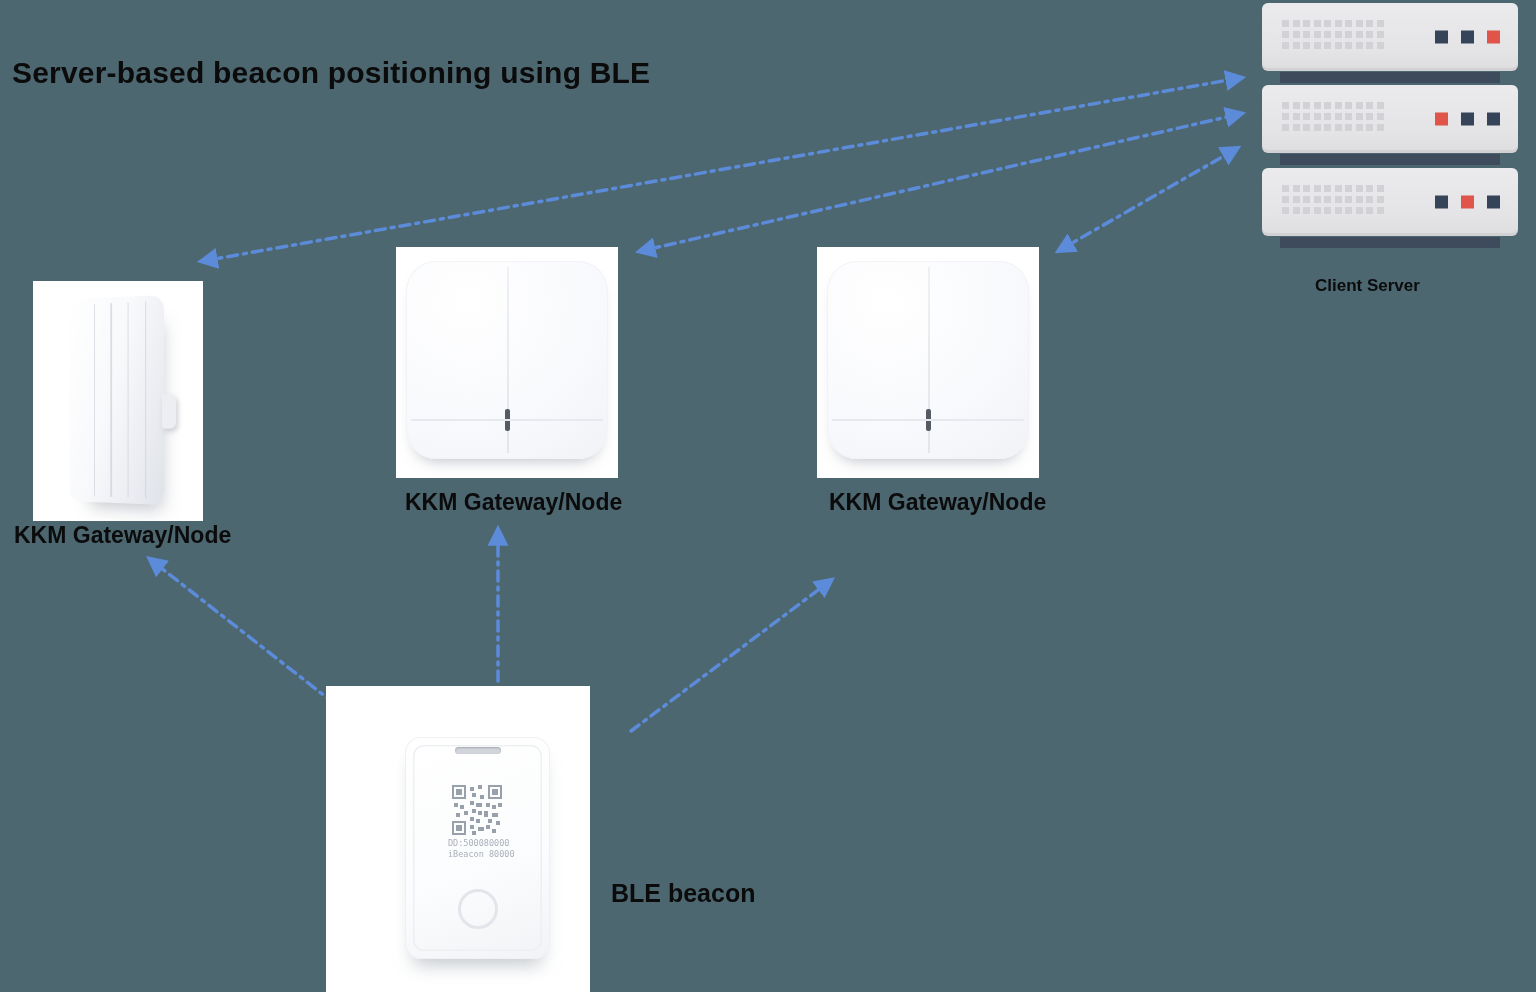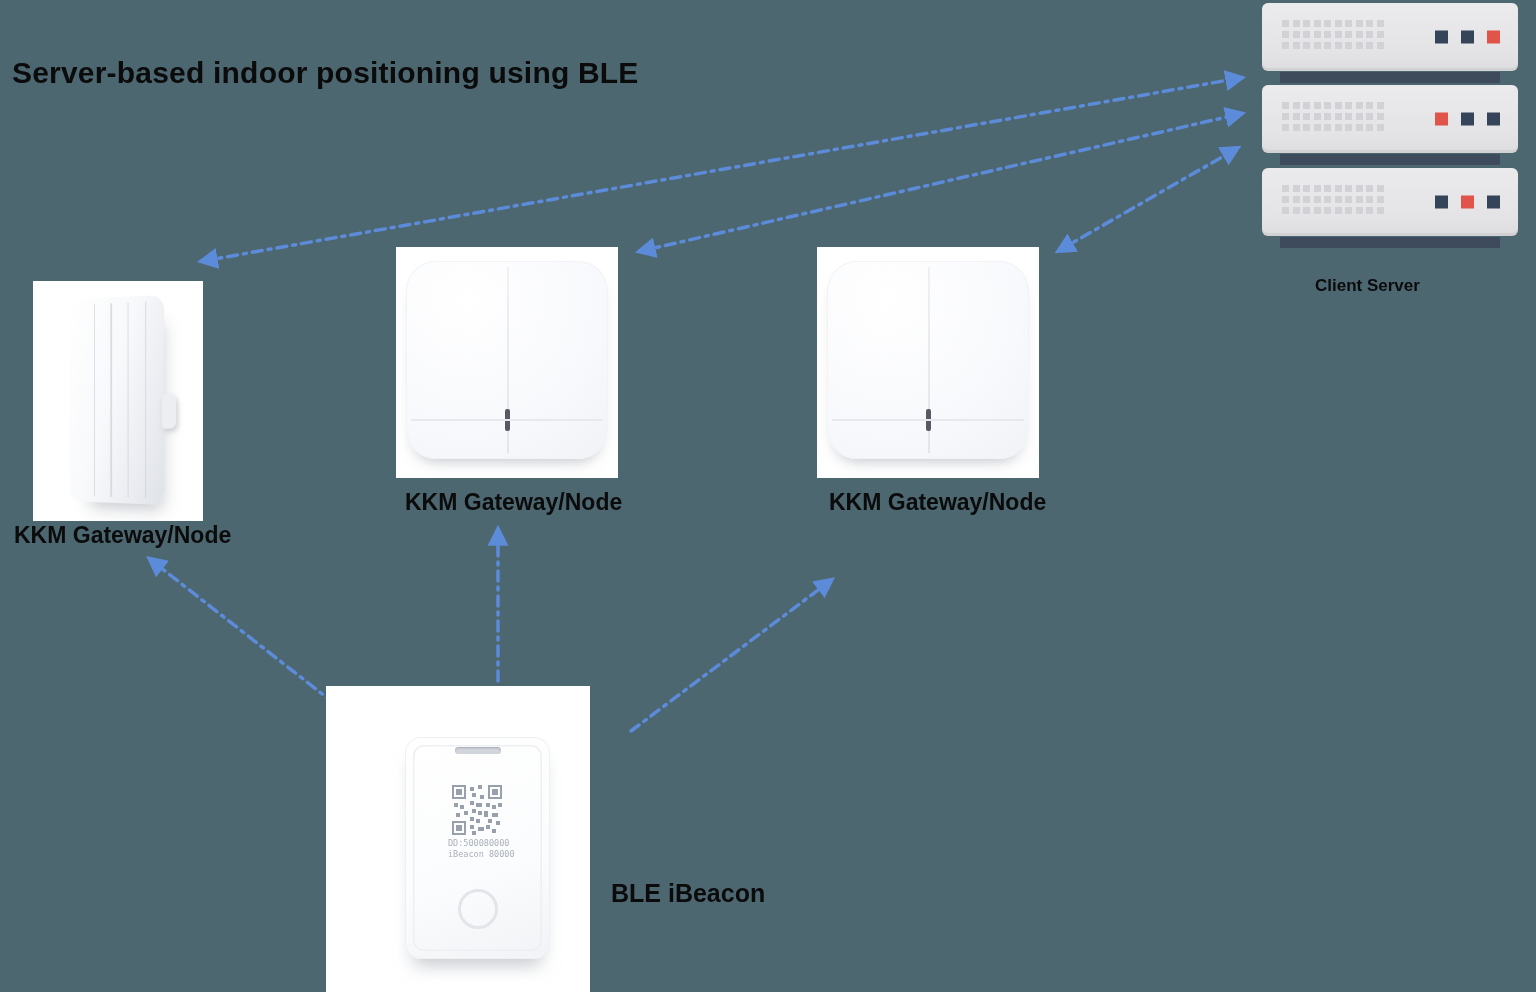--- a/index.html
+++ b/index.html
@@ -117,21 +117,21 @@
     </marker>
   </defs>
 <line x1="203" y1="261" x2="1240" y2="78" stroke="#5b8bd9" stroke-width="3.5" stroke-dasharray="10 6 3 6" stroke-linecap="round" marker-end="url(#ah)" marker-start="url(#ah)"></line>
     <line x1="641" y1="251" x2="1240" y2="114" stroke="#5b8bd9" stroke-width="3.5" stroke-dasharray="10 6 3 6" stroke-linecap="round" marker-end="url(#ah)" marker-start="url(#ah)"></line>
     <line x1="1060" y1="250" x2="1236" y2="149" stroke="#5b8bd9" stroke-width="3.5" stroke-dasharray="10 6 3 6" stroke-linecap="round" marker-end="url(#ah)" marker-start="url(#ah)"></line>
     <line x1="335" y1="704" x2="151" y2="560" stroke="#5b8bd9" stroke-width="3.5" stroke-dasharray="10 6 3 6" stroke-linecap="round" marker-end="url(#ah)"></line>
     <line x1="498" y1="681" x2="498" y2="531" stroke="#5b8bd9" stroke-width="3.5" stroke-dasharray="10 6 3 6" stroke-linecap="round" marker-end="url(#ah)"></line>
     <line x1="631" y1="731" x2="830" y2="581" stroke="#5b8bd9" stroke-width="3.5" stroke-dasharray="10 6 3 6" stroke-linecap="round" marker-end="url(#ah)"></line>
   </svg>
 
-<div class="label title">Server-based indoor positioning using BLE</div>
+<div class="label title">Server-based beacon positioning using BLE</div>
 
 <div class="server">
   <div class="server-bar b1"></div>
   <div class="server-bar b2"></div>
   <div class="server-bar b3"></div>
   <div class="server-unit u1">
     <div class="vents">
         <span class="dot"></span>
         <span class="dot"></span>
         <span class="dot"></span>
@@ -305,13 +305,13 @@
           <rect x="10" y="23" width="2" height="2"></rect>
       </g>
     </svg>
     <div class="beacon-qr-text">
       <div>DD:500080000</div>
       <div>iBeacon 80000</div>
     </div>
     <div class="beacon-circle"></div>
   </div>
 </div>
-<div class="label beacon-label">BLE iBeacon</div>
+<div class="label beacon-label">BLE beacon</div>
 
 </body></html>

